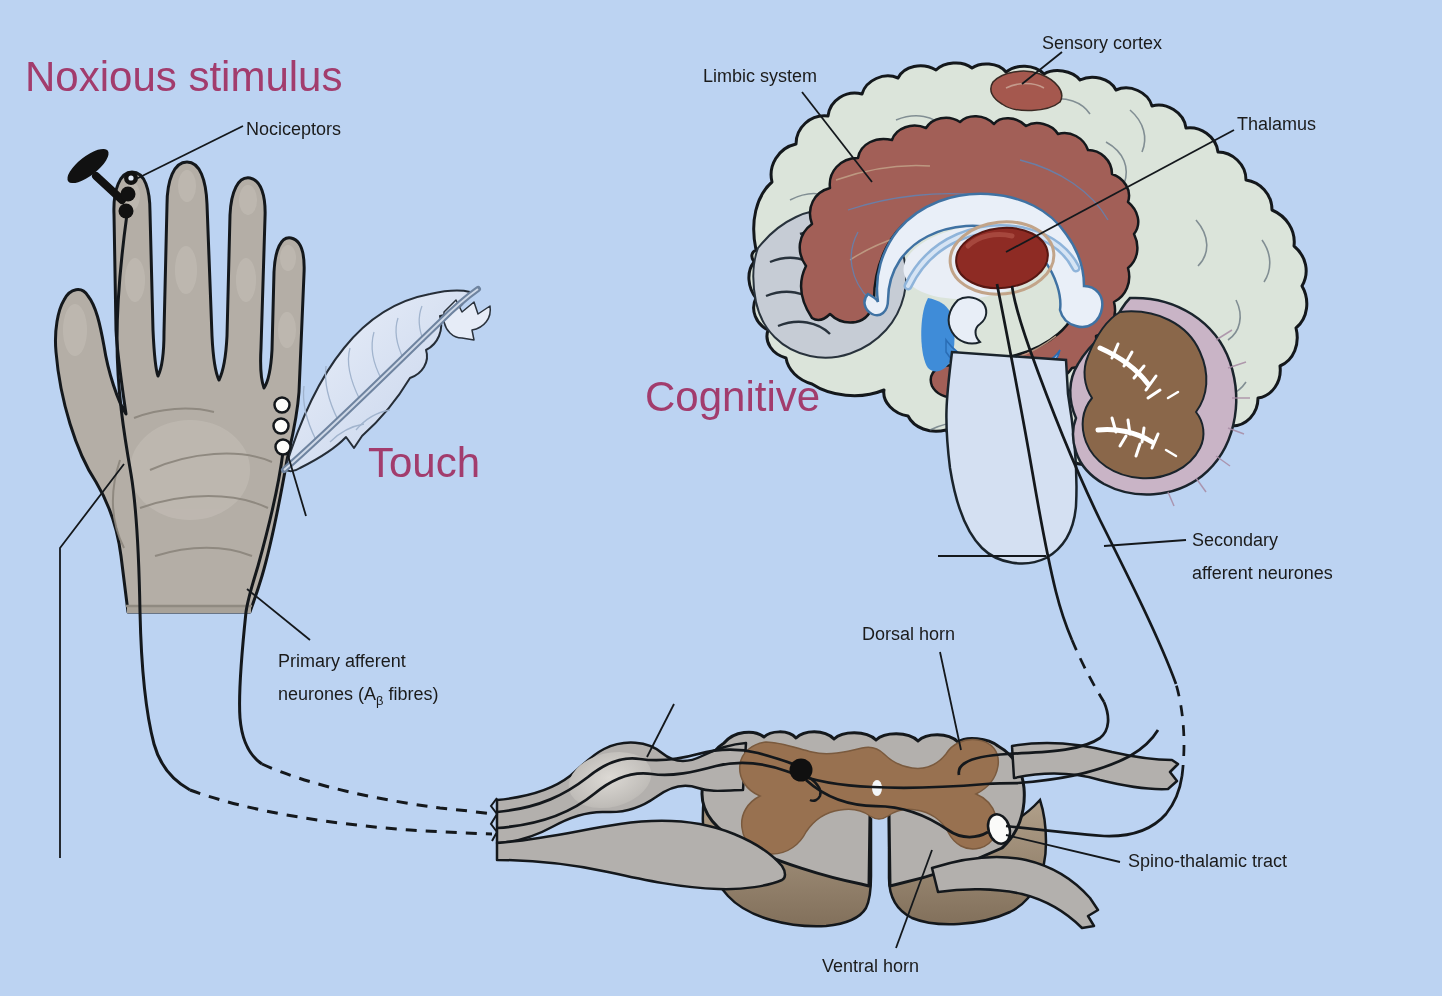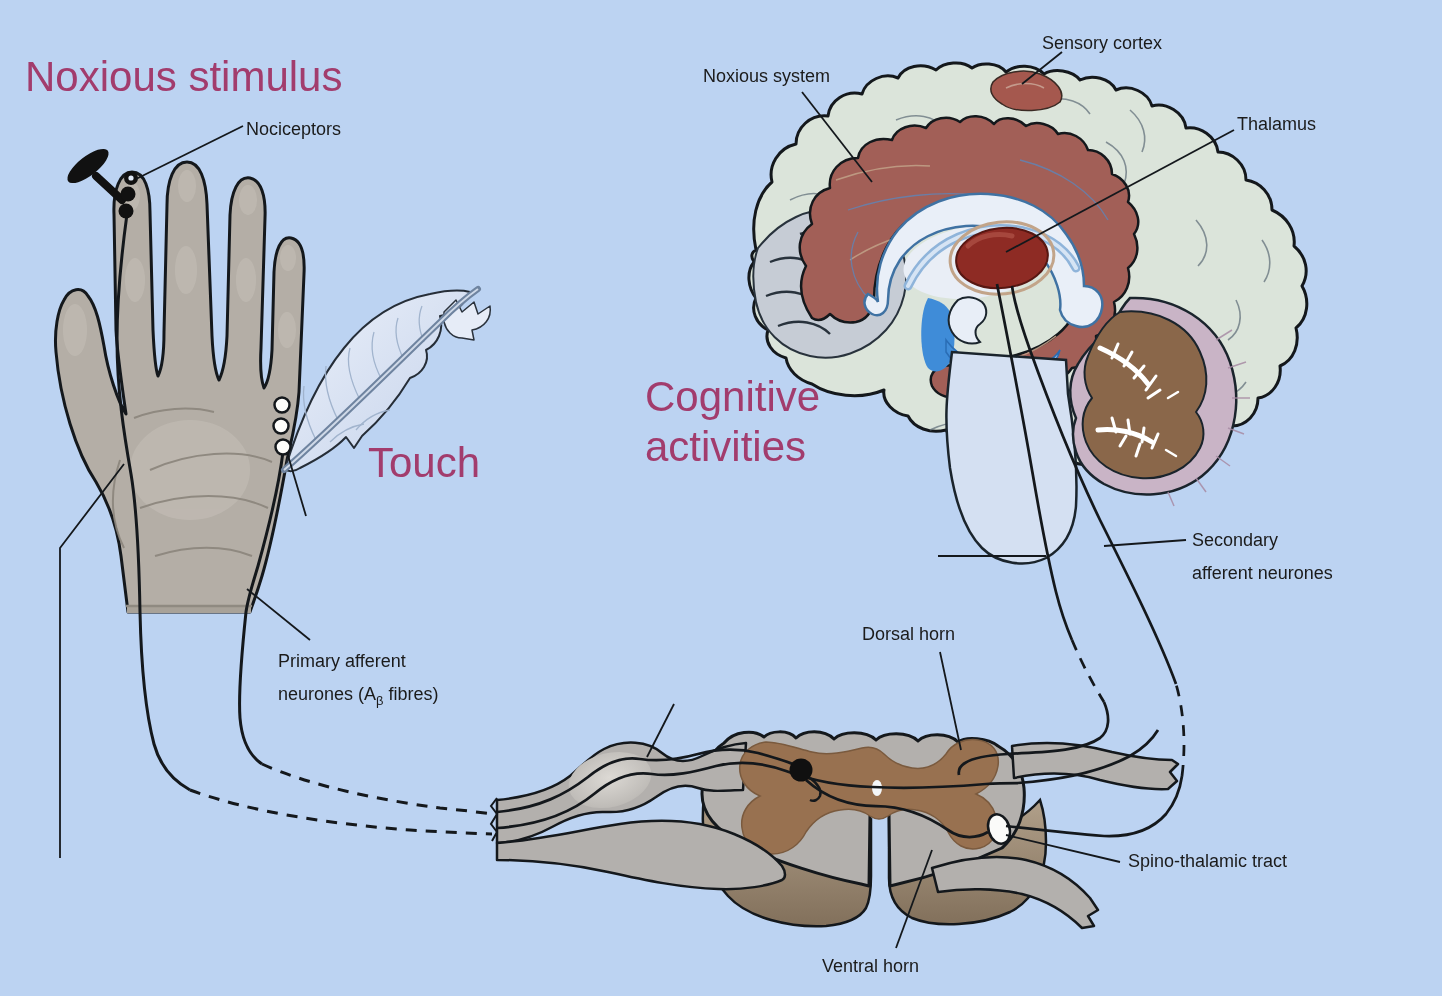--- a/index.html
+++ b/index.html
@@ -384,26 +384,25 @@
 
   <div class="lbl" style="left:278px;top:645px">
     <span class="ln">Primary afferent</span>
     <span class="ln"><span>neurones (A</span><sub>β</sub><span> fibres)</span></span>
   </div>
 
   <div class="lbl" style="left:28px;top:866px">
   </div>
 
   <div class="lbl" style="left:1042px;top:27px">Sensory cortex</div>
-  <div class="lbl" style="left:703px;top:60px">Noxious system</div>
+  <div class="lbl" style="left:703px;top:60px">Limbic system</div>
   <div class="lbl" style="left:1237px;top:108px">Thalamus</div>
 
   <div class="lbl heading" style="left:645px;top:372px">
     <span class="ln">Cognitive</span>
-    <span class="ln">activities</span>
   </div>
 
 
   <div class="lbl" style="left:1192px;top:524px">
     <span class="ln">Secondary</span>
     <span class="ln">afferent neurones</span>
   </div>
 
   <div class="lbl" style="left:862px;top:618px">Dorsal horn</div>
   <div class="lbl" style="left:1128px;top:845px">Spino-thalamic tract</div>

